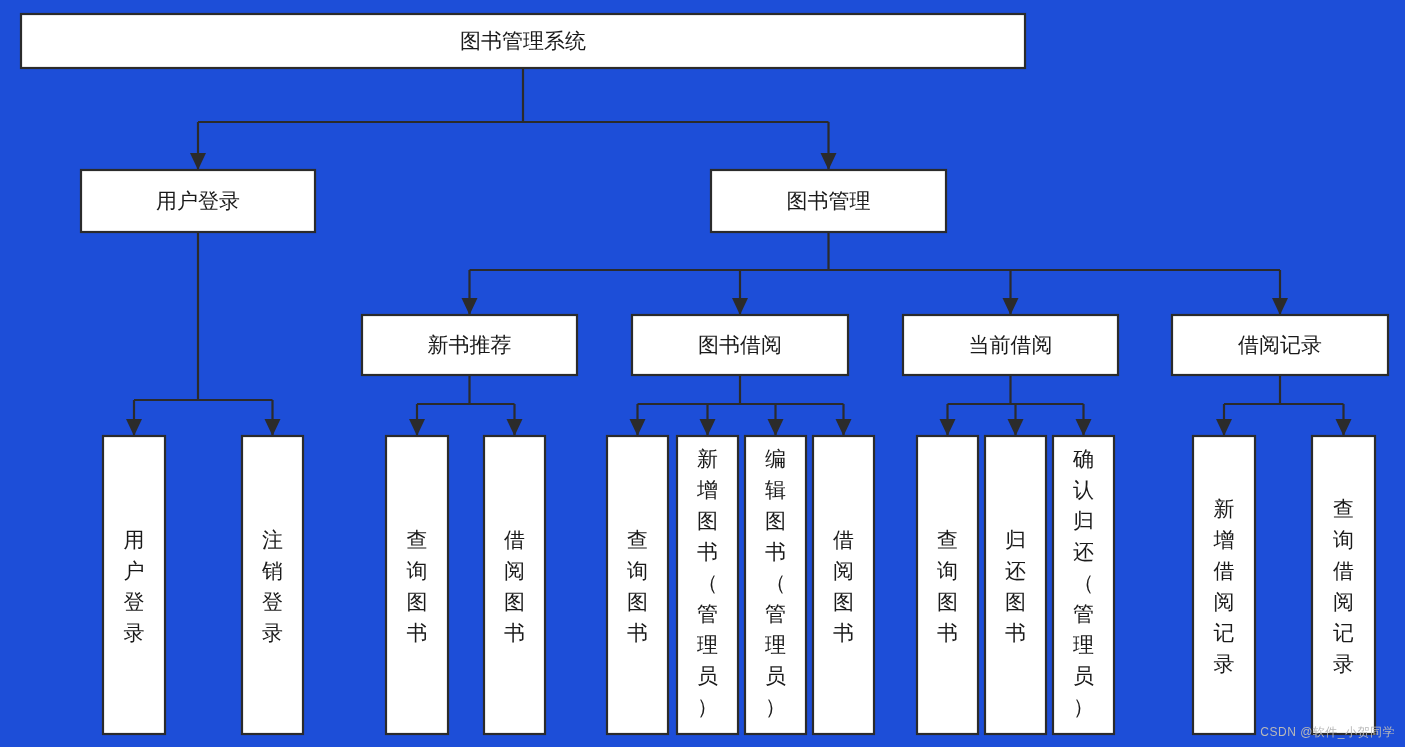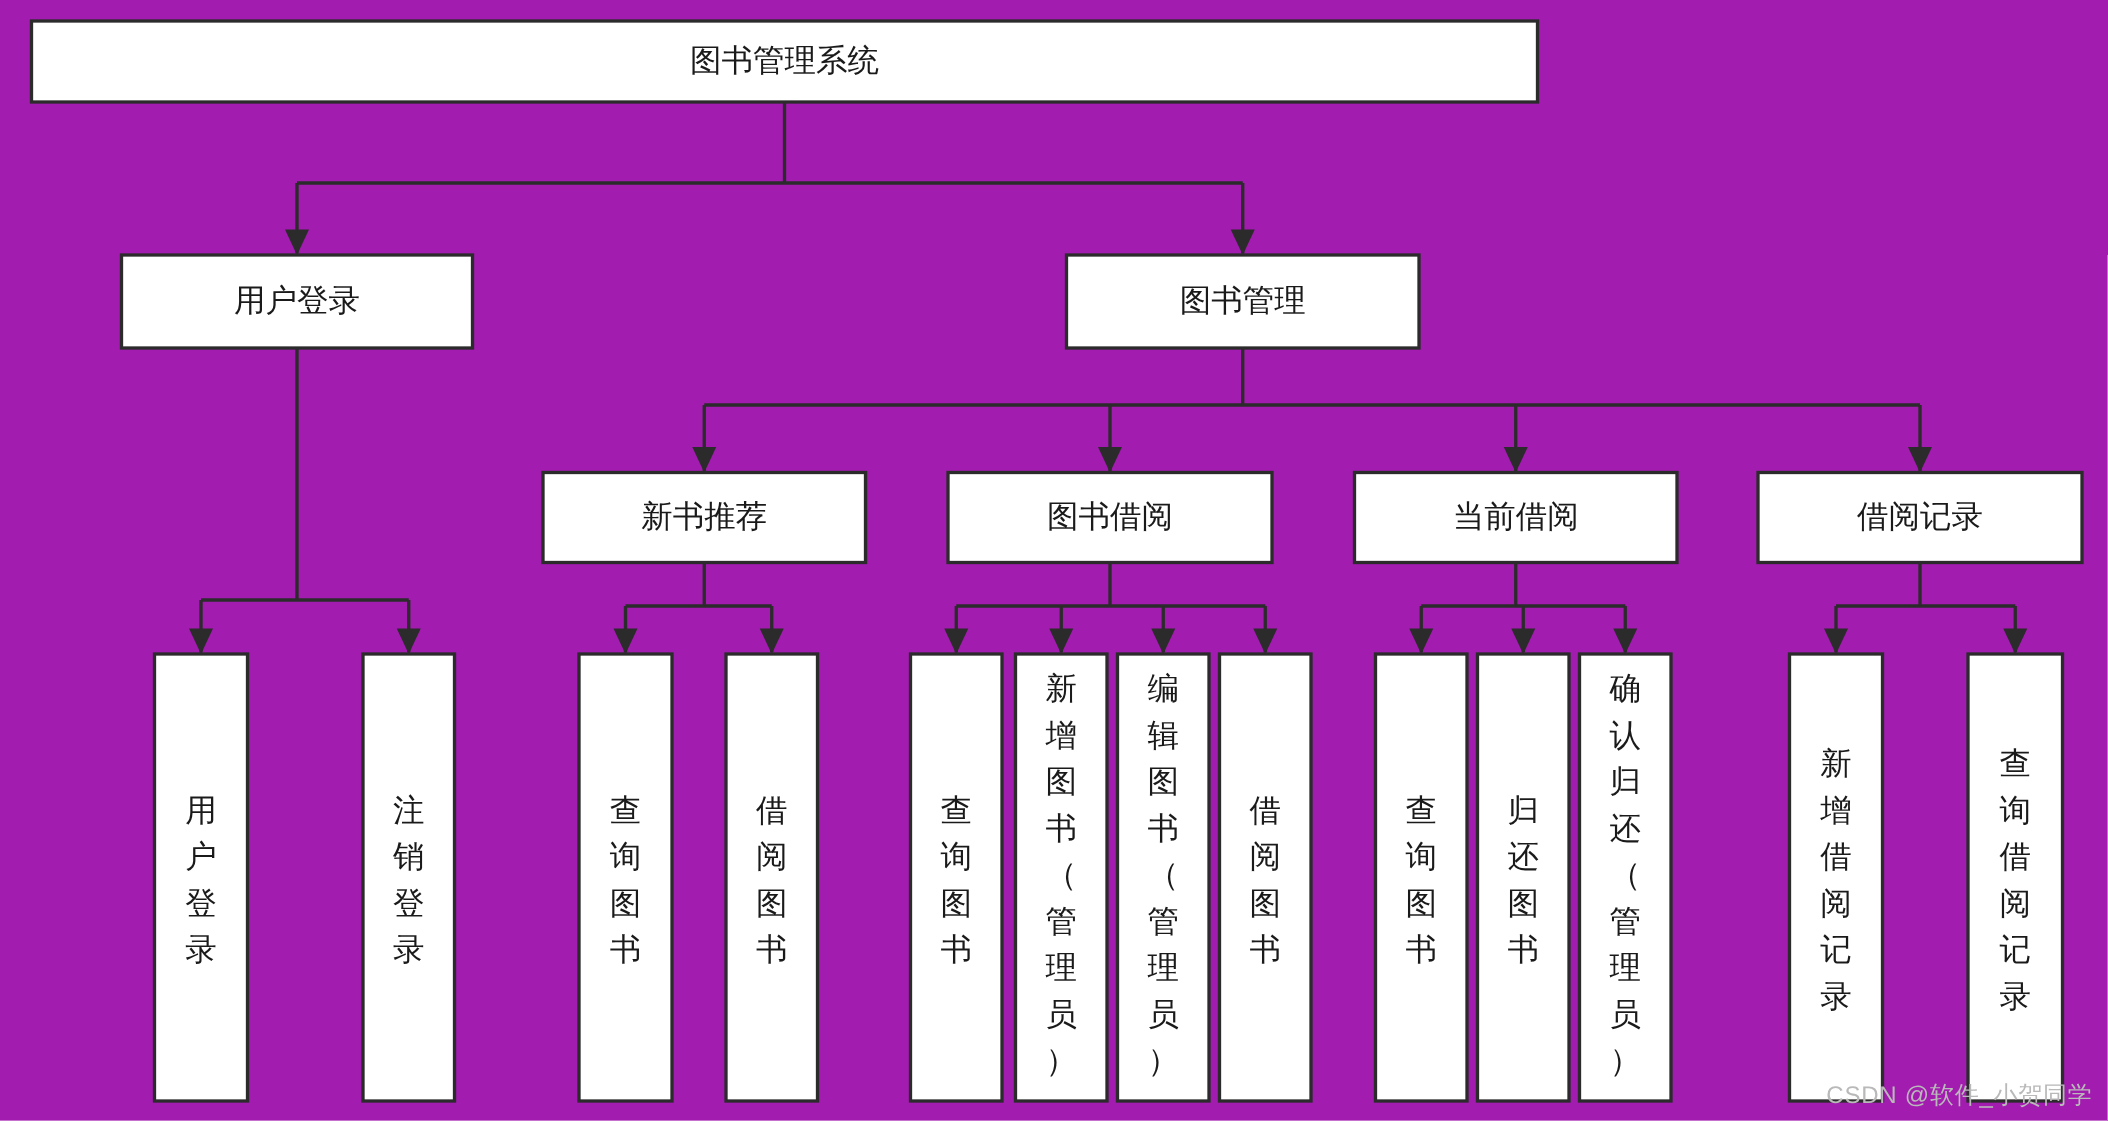--- a/index.html
+++ b/index.html
@@ -10,21 +10,21 @@
   body {
     width: 1405px;
     height: 747px;
     font-family: "Liberation Sans", "DejaVu Sans", sans-serif;
     overflow: hidden;
   }
   #diagram-root {
     position: relative;
     width: 1405px;
     height: 747px;
-    background: #a21caf;
+    background: #1d4ed8;
   }
   svg.canvas {
     position: absolute;
     left: 0;
     top: 0;
     width: 1405px;
     height: 747px;
   }
   .node-box {
     fill: #ffffff;
@@ -52,21 +52,21 @@
     font-family: "Liberation Sans", "DejaVu Sans", sans-serif;
     fill: #1a1a1a;
     font-size: 21px;
     text-anchor: middle;
   }
   .watermark {
     position: absolute;
     right: 10px;
     bottom: 6px;
     font-family: "Liberation Sans", "DejaVu Sans", sans-serif;
-    font-size: 16px;
+    font-size: 12px;
     color: #b9b9b9;
     white-space: nowrap;
     letter-spacing: 0.5px;
     pointer-events: none;
     margin-top: 12px;
   }
 </style>
 </head>
 <body>
 

